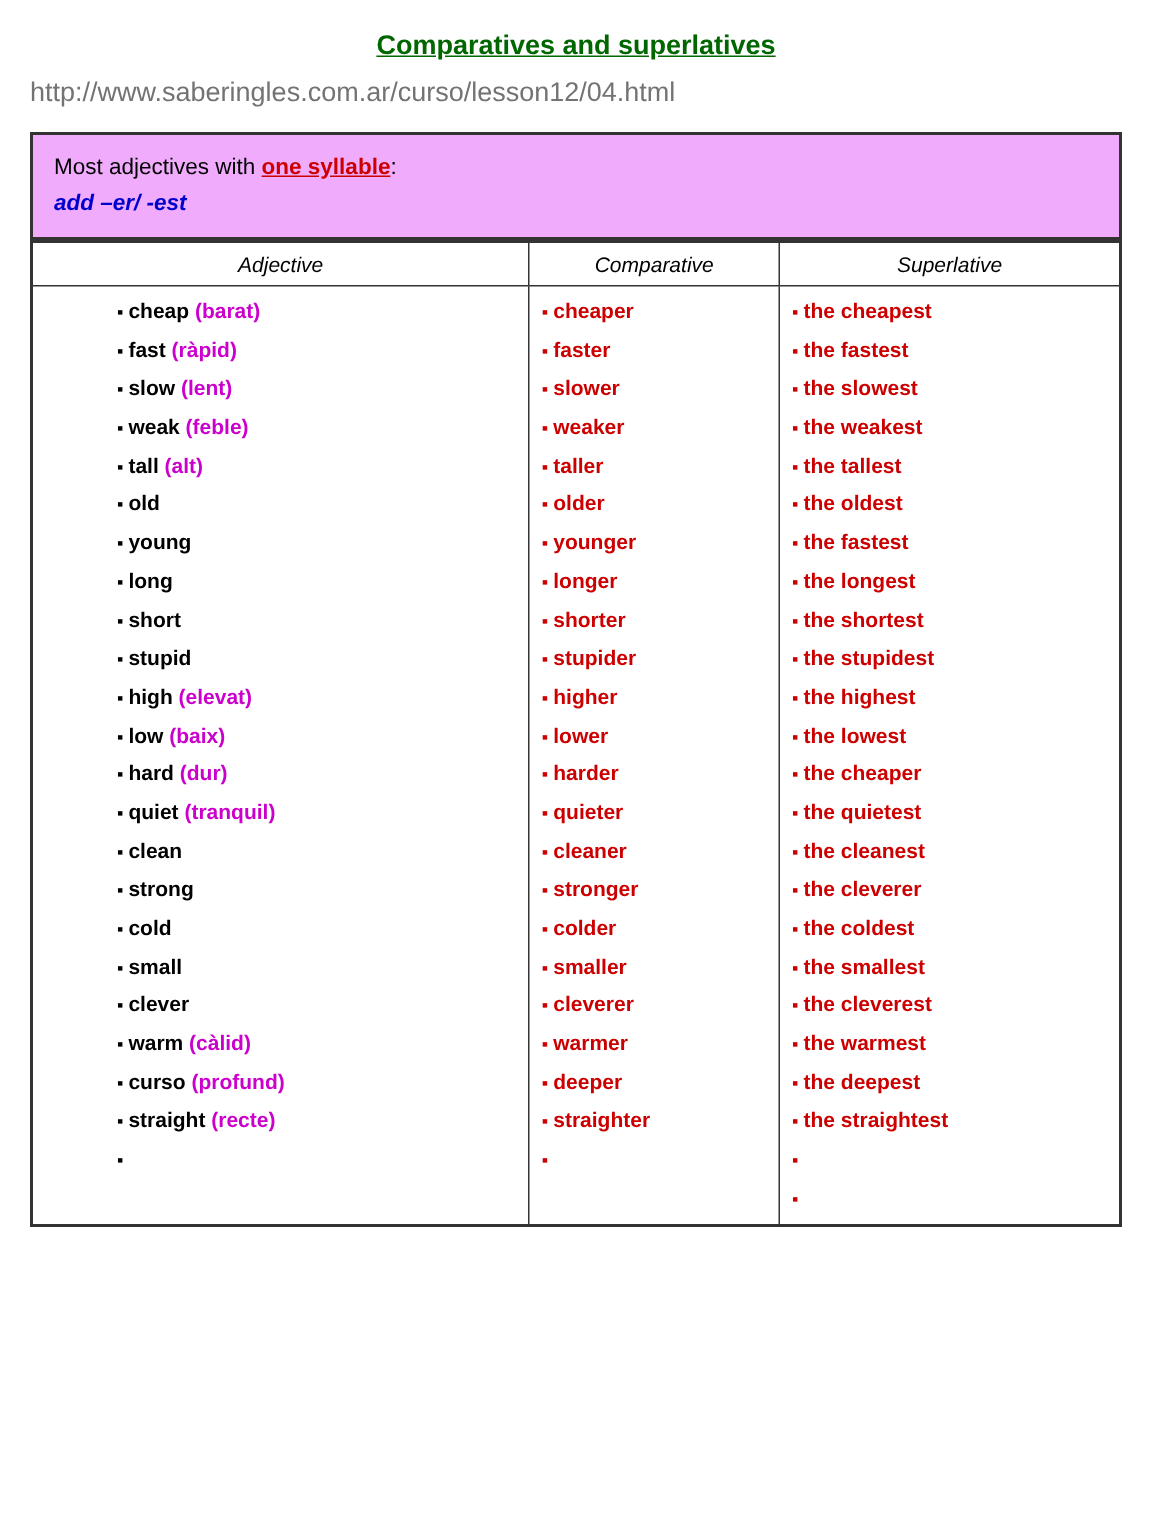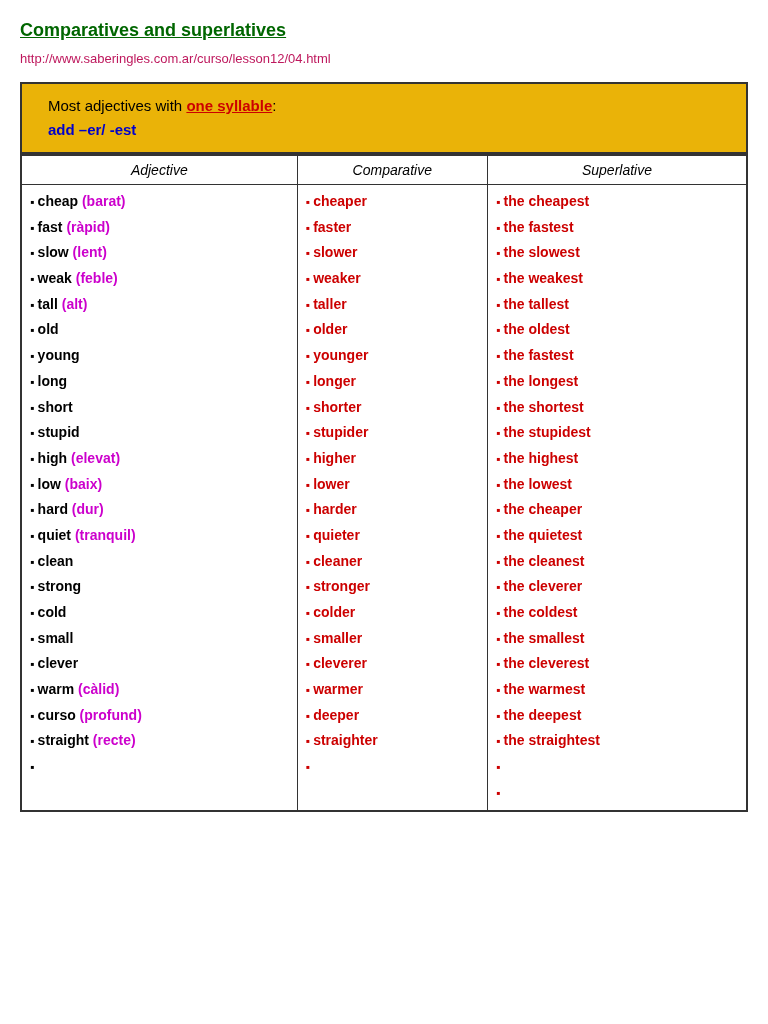--- a/index.html
+++ b/index.html
@@ -10,43 +10,45 @@
       padding: 20px;
       width: 768px;
       min-height: 1024px;
     }
     .page-title {
       color: #006600;
       font-size: 18px;
       font-weight: bold;
       text-decoration: underline;
       margin-bottom: 10px;
+      text-align: center;
     }
     .page-link {
-      color: #be185d;
-      font-size: 13px;
+      color: #737373;
+      font-size: 18px;
       margin-bottom: 16px;
       display: block;
     }
     .intro-box {
-      background: #eab308;
+      background: #f0abfc;
       border: 2px solid #333;
-      padding: 10px 26px;
+      padding: 10px 14px;
       margin-bottom: 0;
       font-size: 15px;
       line-height: 1.6;
     }
     .intro-box .one-syllable {
       color: #cc0000;
       font-weight: bold;
       text-decoration: underline;
     }
     .intro-box .er-est {
       color: #0000cc;
       font-weight: bold;
+      font-style: italic;
       margin-top: 16px;
     }
     .main-table {
       width: 100%;
       border-collapse: collapse;
       border: 2px solid #333;
     }
     .main-table th {
       border: 1px solid #333;
       padding: 6px 0;
@@ -68,21 +70,21 @@
     }
     .main-table ul li {
       padding: 2px 0;
       font-size: 14px;
       line-height: 1.55;
     }
     .main-table ul li::before {
       content: "▪ ";
       font-size: 12px;
     }
-    .adj-col li { font-weight: bold; color: #000; }
+    .adj-col li { font-weight: bold; color: #000; margin-left: 48px; }
     .comp-col li { font-weight: bold; color: #cc0000; }
     .super-col li { font-weight: bold; color: #cc0000; }
     .catalan { color: #cc00cc; font-weight: bold; }
   </style>
 </head>
 <body>
 
 <h1 class="page-title">Comparatives and superlatives</h1>
 <a class="page-link">http://www.saberingles.com.ar/curso/lesson12/04.html</a>
 

